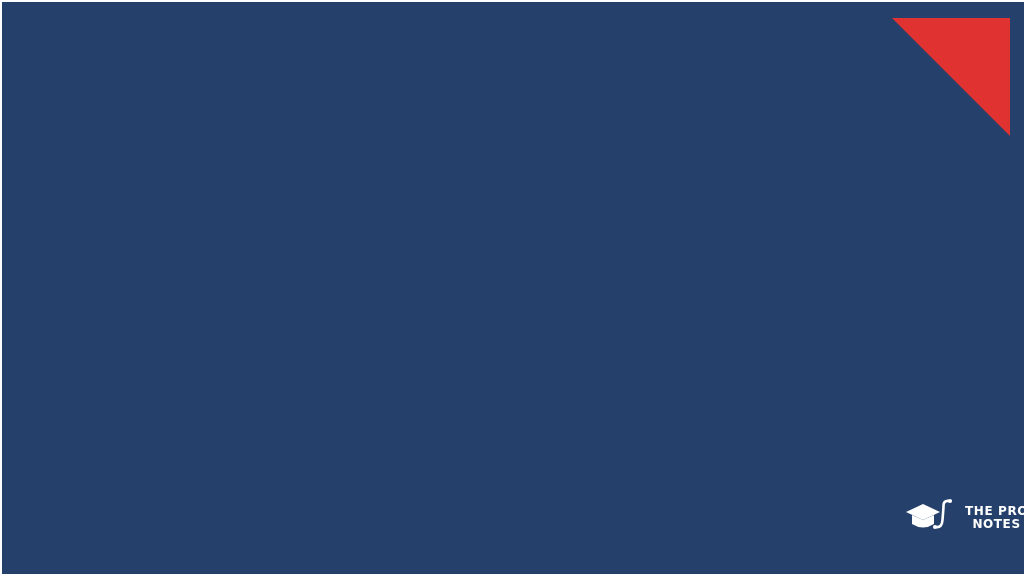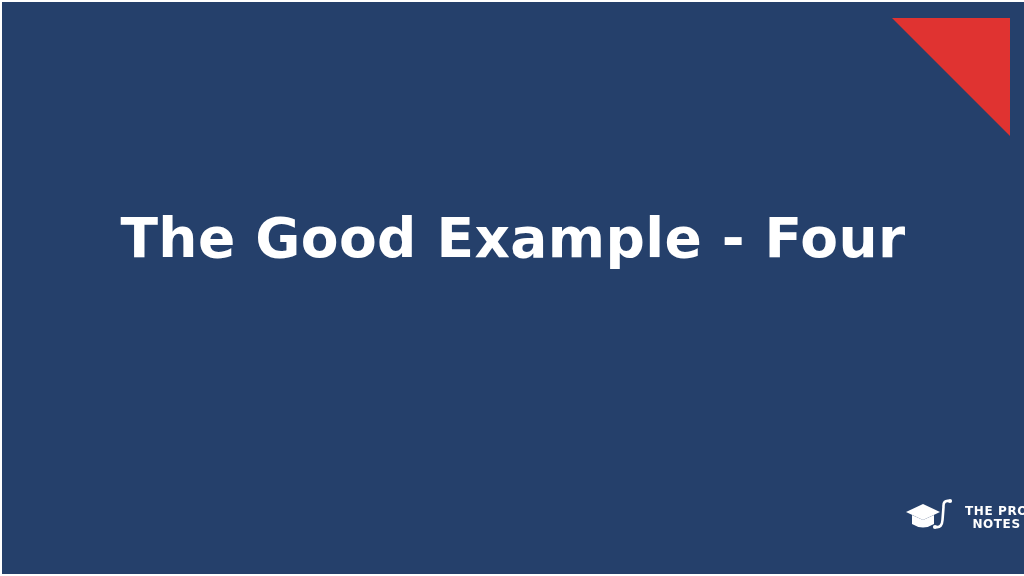--- a/index.html
+++ b/index.html
@@ -105,21 +105,20 @@
 
   <div id="canvas">
 
     <div id="corner-triangle">
       <svg viewBox="0 0 118 118" xmlns="http://www.w3.org/2000/svg" aria-hidden="true">
         <polygon points="0,0 118,0 118,118" fill="#e03331"></polygon>
       </svg>
     </div>
 
     <div id="title-block">
-      <span class="title-line">The Good Example - Four</span>
     </div>
 
     <div id="brand-logo">
 
       <div id="brand-mark">
         <svg viewBox="0 0 52 42" xmlns="http://www.w3.org/2000/svg" aria-hidden="true">
 
           <polygon points="18,9 35,17 18,25 1,17" fill="#ffffff"></polygon>
 
           <path d="M7 20 L18 25 L29 20 L29 29 Q18 36 7 29 Z" fill="#ffffff"></path>

